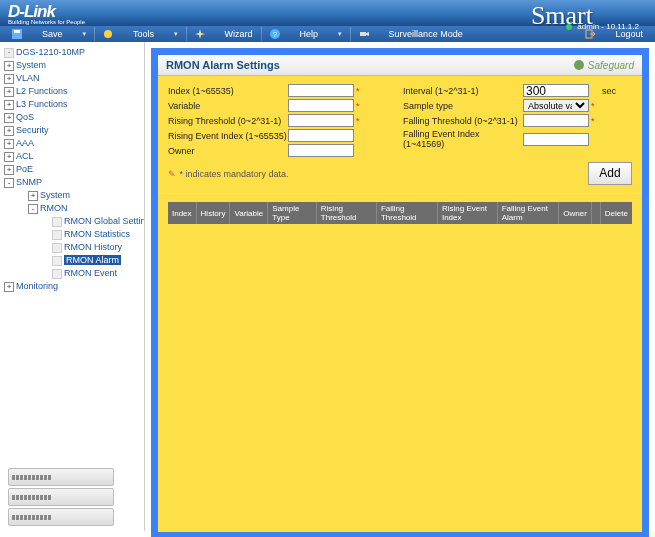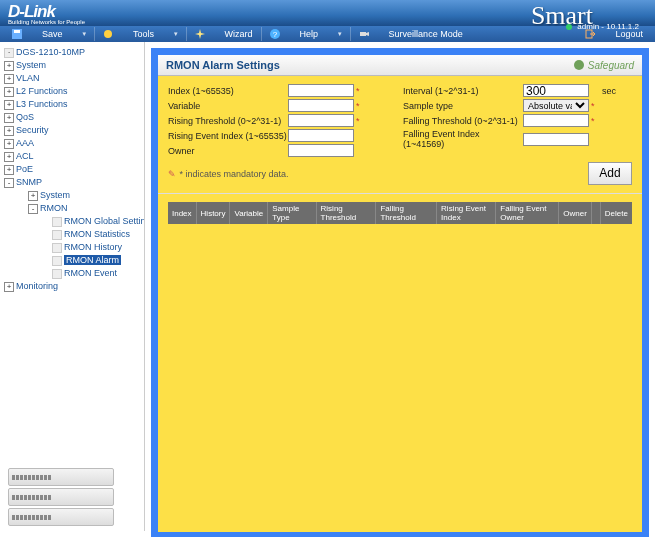--- a/index.html
+++ b/index.html
@@ -261,21 +261,21 @@
         <table class="tbl">
           <thead>
               <tr>
             <th>Index</th>
             <th>History</th>
             <th>Variable</th>
             <th>Sample Type</th>
             <th>Rising Threshold</th>
             <th>Falling Threshold</th>
             <th>Rising Event Index</th>
-            <th>Falling Event Owner</th>
+            <th>Falling Event Alarm</th>
             <th>Owner</th>
             <th></th>
             <th>Delete</th>
           </tr>
             </thead>
           <tbody></tbody>
         </table>
       </div>
     </div>
   </div>

